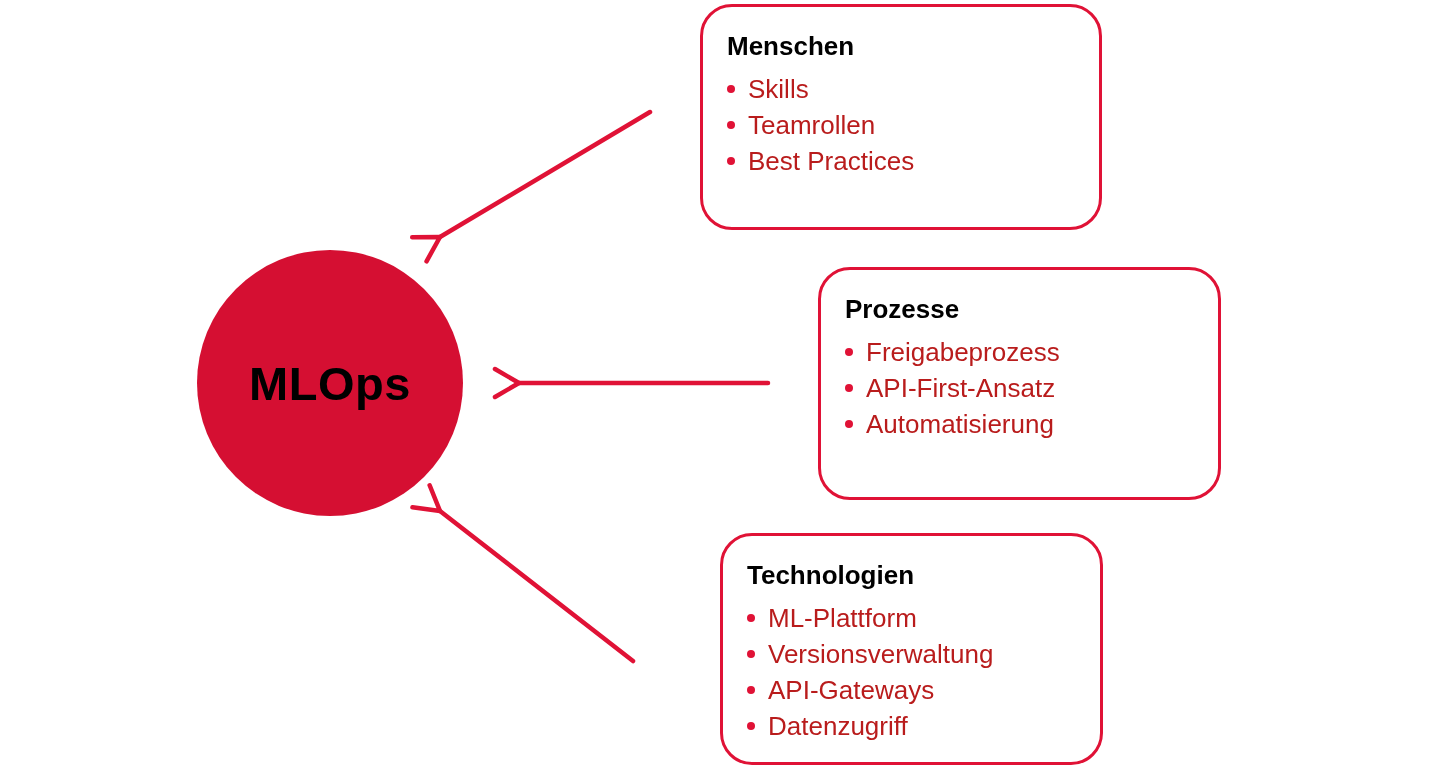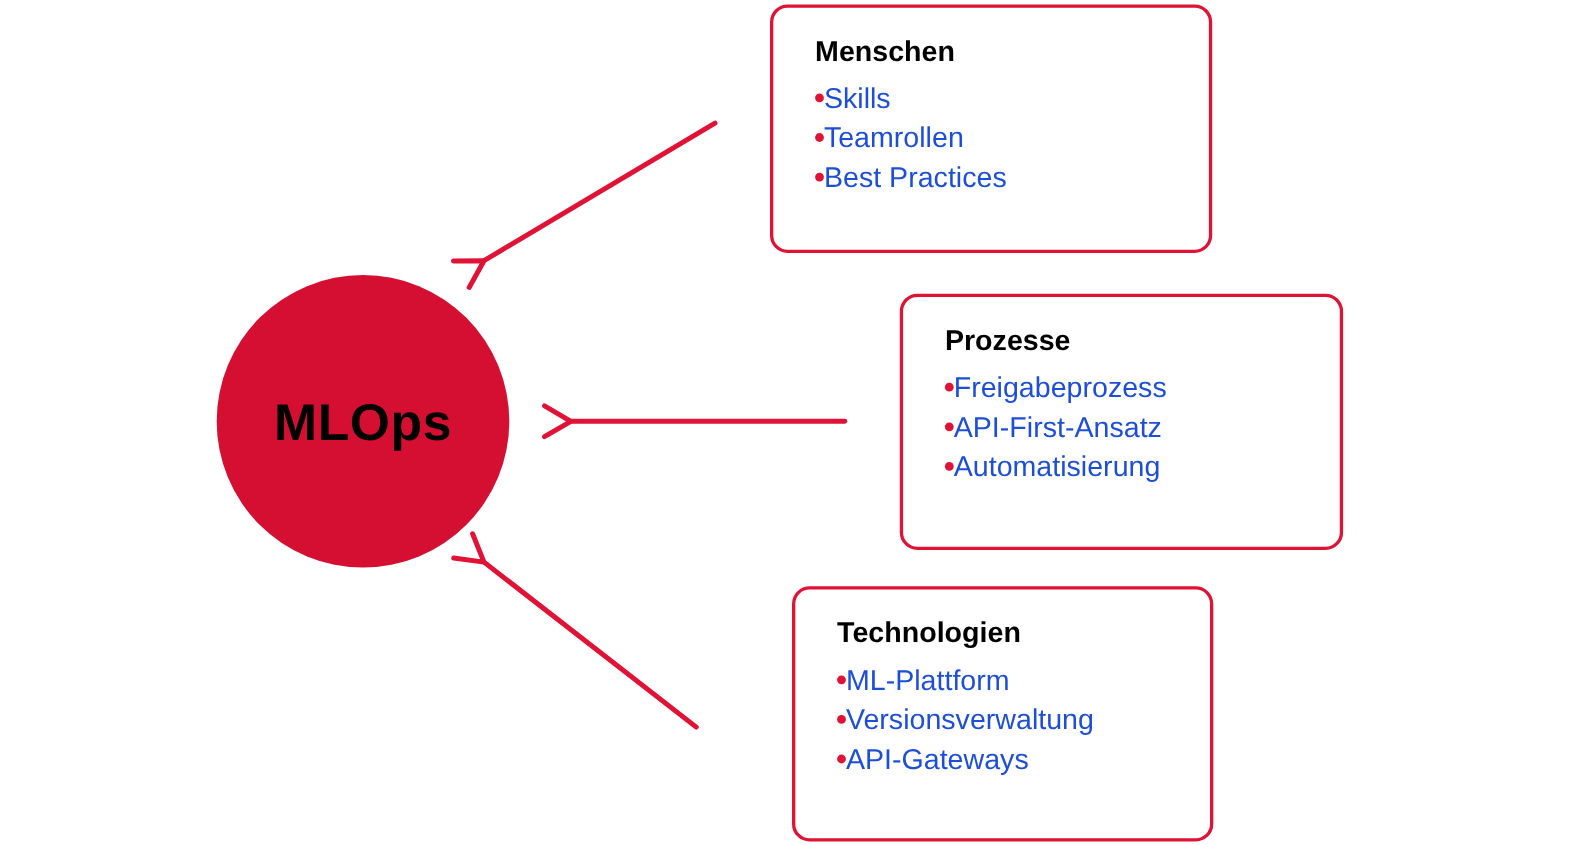--- a/index.html
+++ b/index.html
@@ -33,41 +33,41 @@
   .mlops-circle .label {
     color: #000000;
     font-size: 47px;
     font-weight: 700;
     letter-spacing: 0.5px;
   }
   .topic-box {
     position: absolute;
     background: #ffffff;
     border: 3px solid #E01236;
-    border-radius: 16px;
-    padding: 24px 30px 20px 38px;
+    border-radius: 32px;
+    padding: 24px 30px 20px 24px;
   }
   .topic-box.menschen     { left: 700px; top: 4px;   width: 402px; height: 226px; }
   .topic-box.prozesse     { left: 818px; top: 267px; width: 403px; height: 233px; }
   .topic-box.technologien { left: 720px; top: 533px; width: 383px; height: 232px; }
   .topic-title {
     font-size: 26px;
     font-weight: 700;
     color: #000000;
     margin-bottom: 9px;
   }
   .topic-list {
     list-style: none;
   }
   .topic-list li {
     display: flex;
     align-items: center;
-    gap: 0;
+    gap: 13px;
     font-size: 26px;
-    color: #1d4ed8;
+    color: #b91c1c;
     line-height: 36px;
   }
   .bullet {
     flex: 0 0 auto;
     width: 8px; height: 8px;
     border-radius: 50%;
     background: #E01236;
   }
 </style>
 </head>
@@ -134,16 +134,20 @@
         <span>ML-Plattform</span>
       </li>
       <li>
         <span class="bullet"></span>
         <span>Versionsverwaltung</span>
       </li>
       <li>
         <span class="bullet"></span>
         <span>API-Gateways</span>
       </li>
+      <li>
+        <span class="bullet"></span>
+        <span>Datenzugriff</span>
+      </li>
     </ul>
   </div>
 
 </div>
 
 </body></html>

